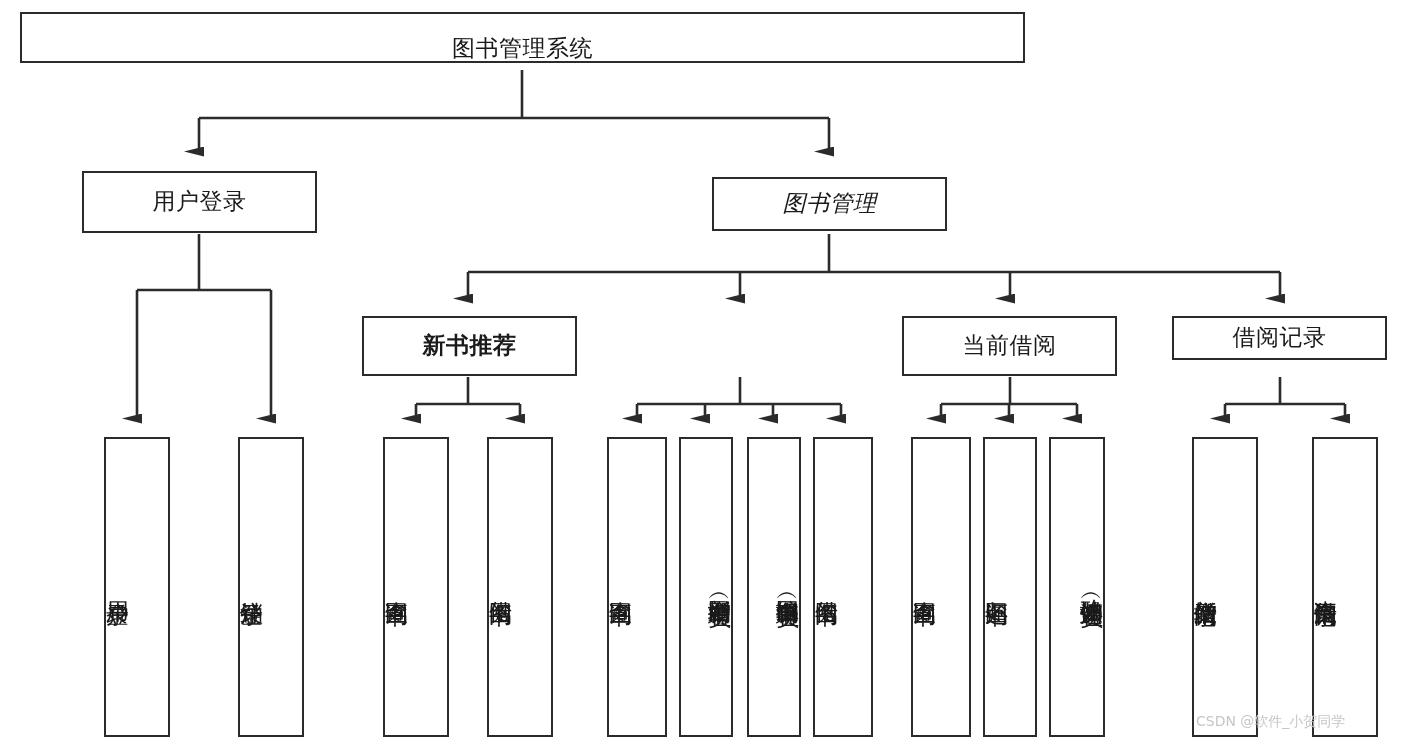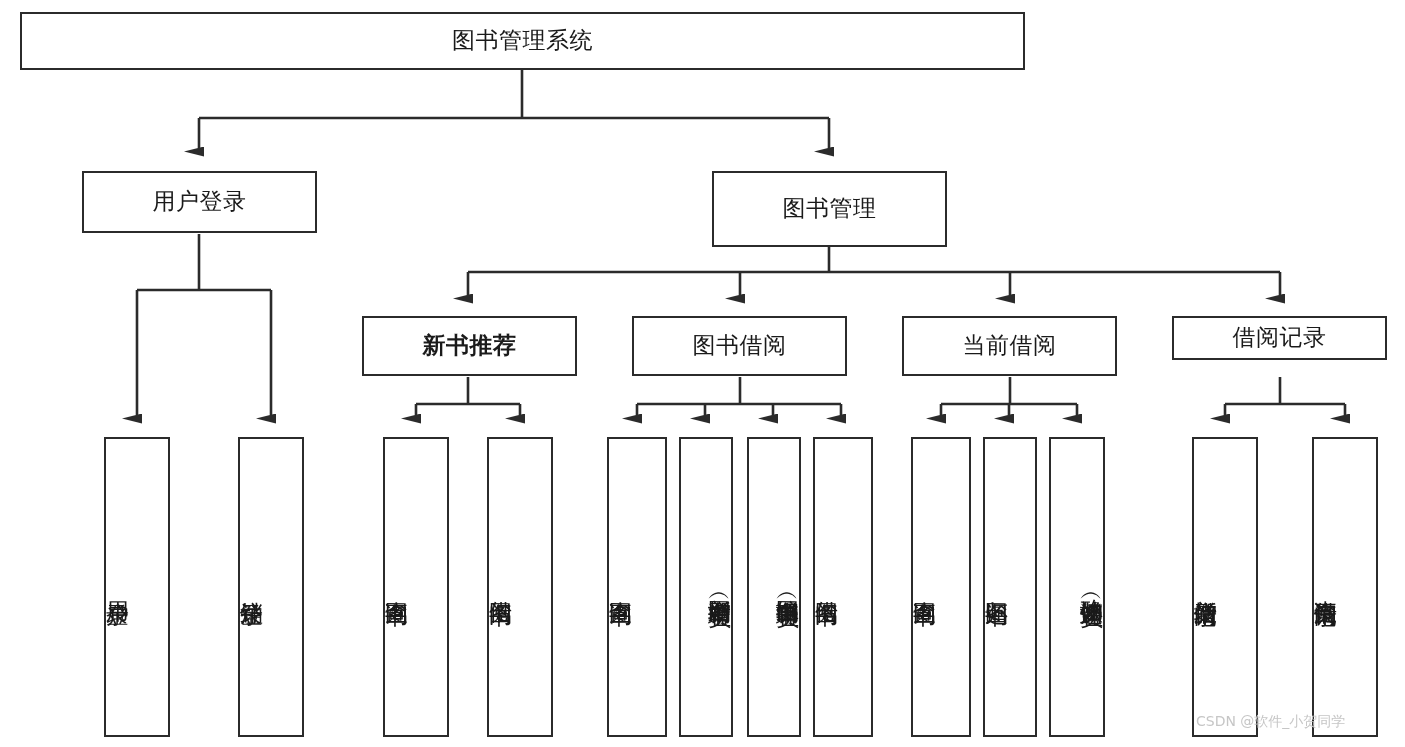--- a/index.html
+++ b/index.html
@@ -115,36 +115,33 @@
       <path d="M 1009 404 L 1009 415" marker-end="url(#arrow)"></path>
       <path d="M 1077 404 L 1077 415" marker-end="url(#arrow)"></path>
 
       <path d="M 1280 377 L 1280 404"></path>
       <path d="M 1225 404 L 1345 404"></path>
       <path d="M 1225 404 L 1225 415" marker-end="url(#arrow)"></path>
       <path d="M 1345 404 L 1345 415" marker-end="url(#arrow)"></path>
     </g>
   </svg>
 
-  <div class="node node-h" style="left:20px; top:12px; width:1005px; height:58px;">
+  <div class="node node-h" style="left:20px; top:12px; width:1005px; height:51px;align-items:flex-end;">
     <span>图书管理系统</span>
   </div>
 
   <div class="node node-h" style="left:82px; top:171px; width:235px; height:62px;">
     <span>用户登录</span>
   </div>
-  <div class="node node-h" style="left:712px; top:171px; width:235px; height:76px;">
+  <div class="node node-h" style="left:712px; top:177px; width:235px; height:54px;font-style:italic;">
     <span>图书管理</span>
   </div>
 
   <div class="node node-h" style="left:362px; top:316px; width:215px; height:60px;font-weight:bold;">
     <span>新书推荐</span>
-  </div>
-  <div class="node node-h" style="left:632px; top:316px; width:215px; height:60px;">
-    <span>图书借阅</span>
   </div>
   <div class="node node-h" style="left:902px; top:316px; width:215px; height:60px;">
     <span>当前借阅</span>
   </div>
   <div class="node node-h" style="left:1172px; top:316px; width:215px; height:44px;">
     <span>借阅记录</span>
   </div>
 
   <div class="node node-v align-bottom" style="left:104px; top:437px; width:66px; height:300px;">
     <span>用户登录</span>

